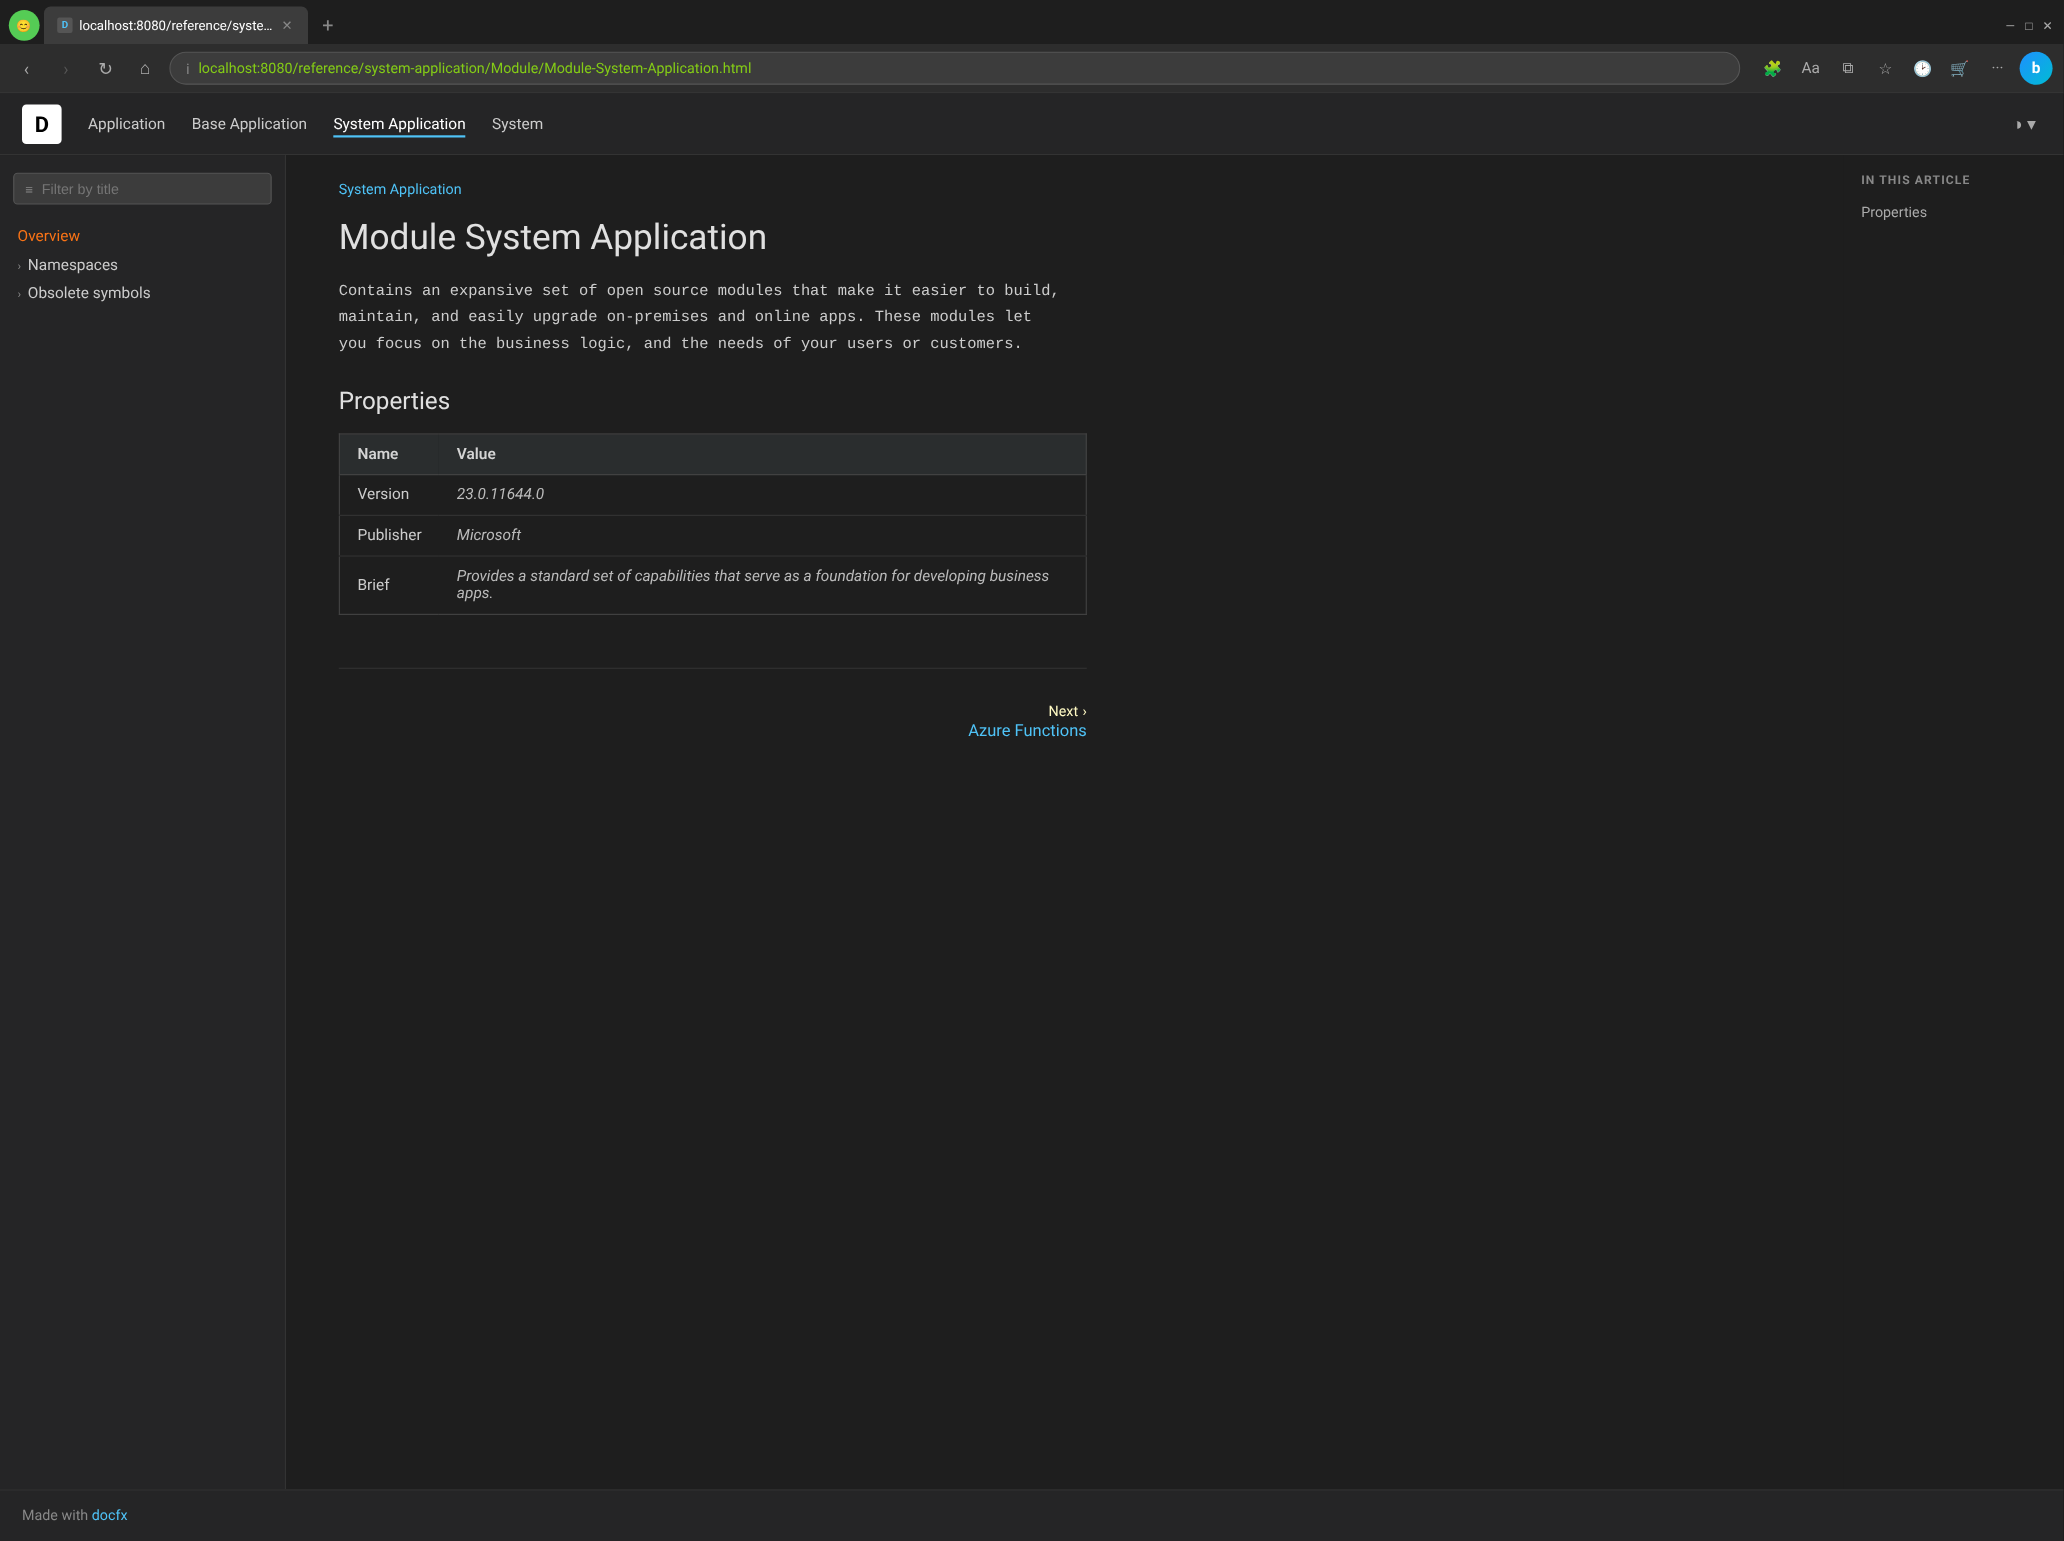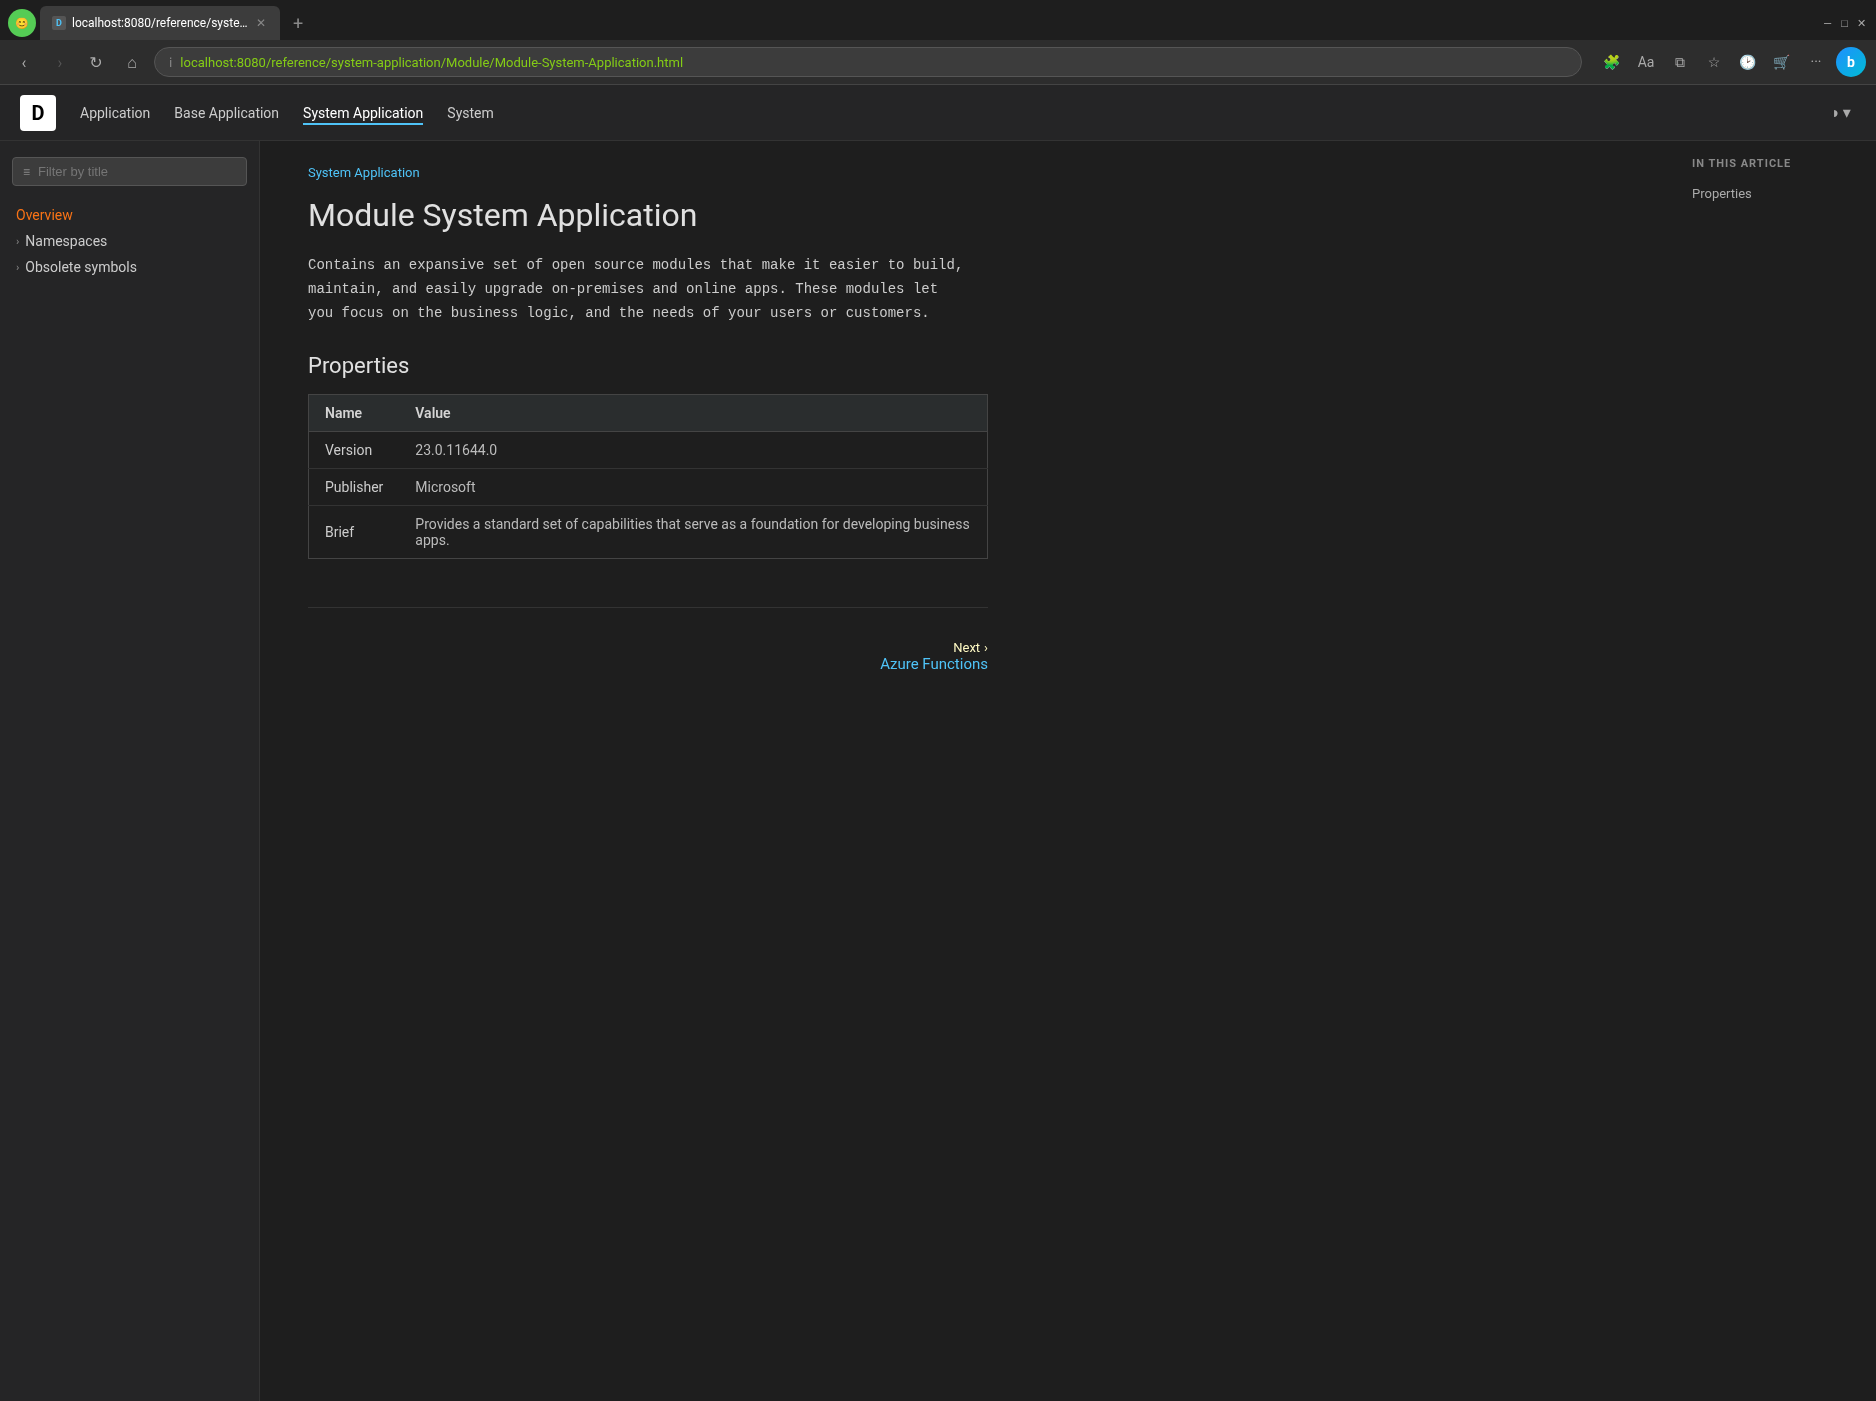--- a/index.html
+++ b/index.html
@@ -379,20 +379,21 @@
       border-bottom: 1px solid #333;
       font-size: 14px;
       color: #ccc;
     }
 
     .props-table tr:last-child td {
       border-bottom: none;
     }
 
     .props-table td.value-cell {
+      font-style: italic;
       color: #bbb;
     }
 
     .page-divider {
       border: none;
       border-top: 1px solid #333;
       margin: 32px 0;
       max-width: 680px;
     }
 
@@ -579,13 +580,16 @@
         <span class="next-link">Azure Functions</span>
       </div>
     </main>
 
     <aside class="toc-panel">
       <div class="toc-title">IN THIS ARTICLE</div>
       <div class="toc-item">Properties</div>
     </aside>
   </div>
 
+  <footer class="docs-footer">
+    <span>Made with </span><a>docfx</a>
+  </footer>
 </div>
 
 </body></html>

